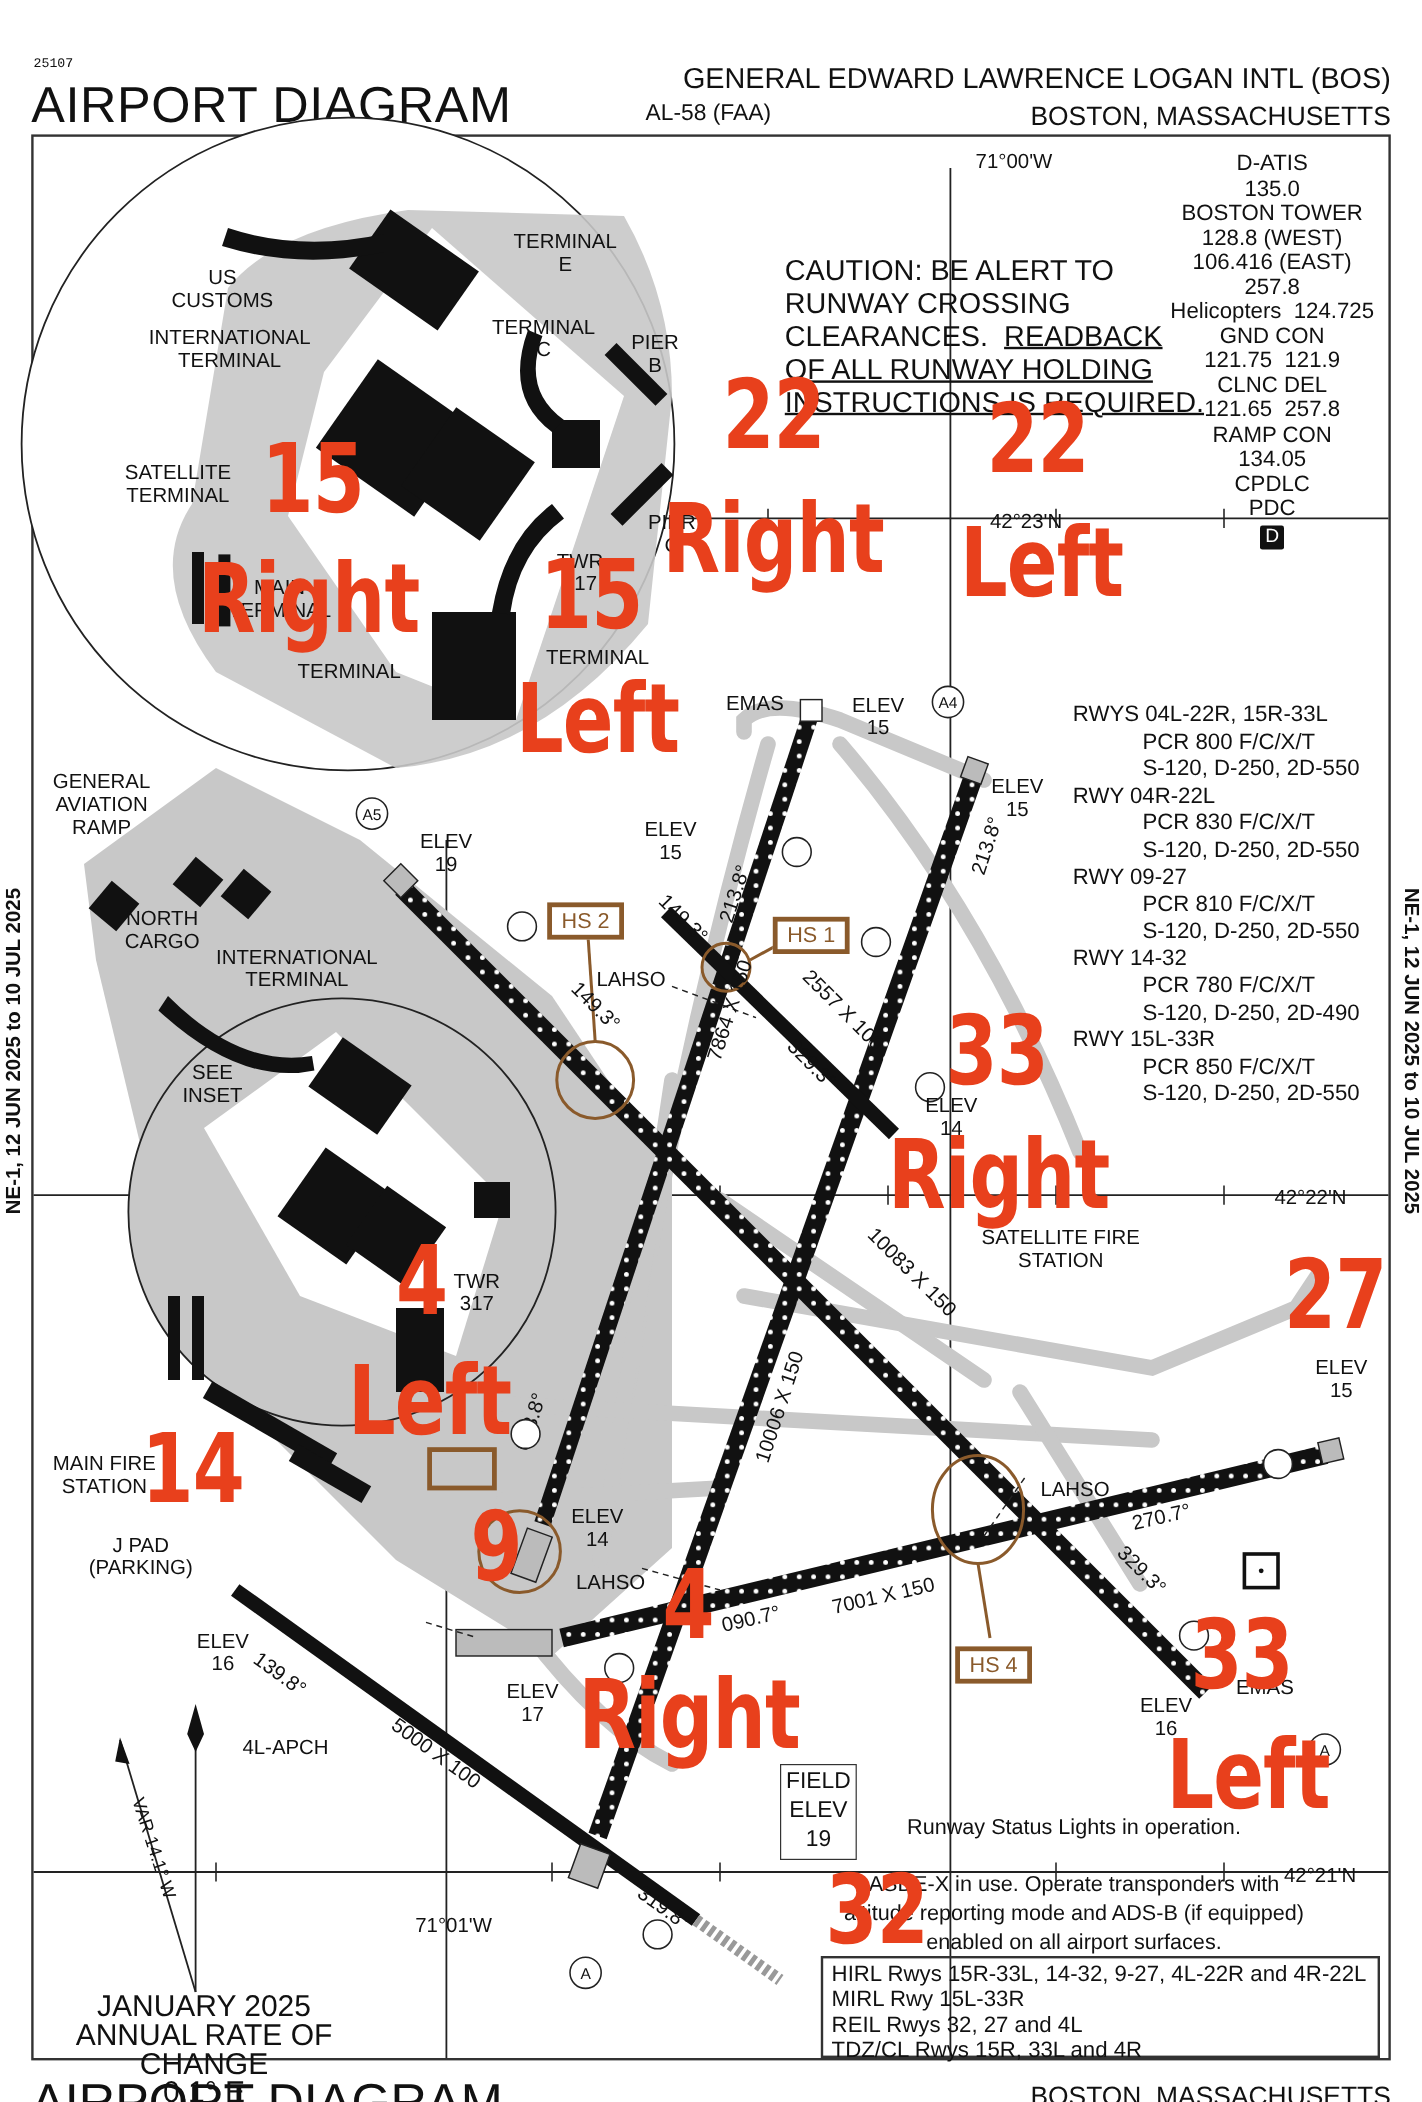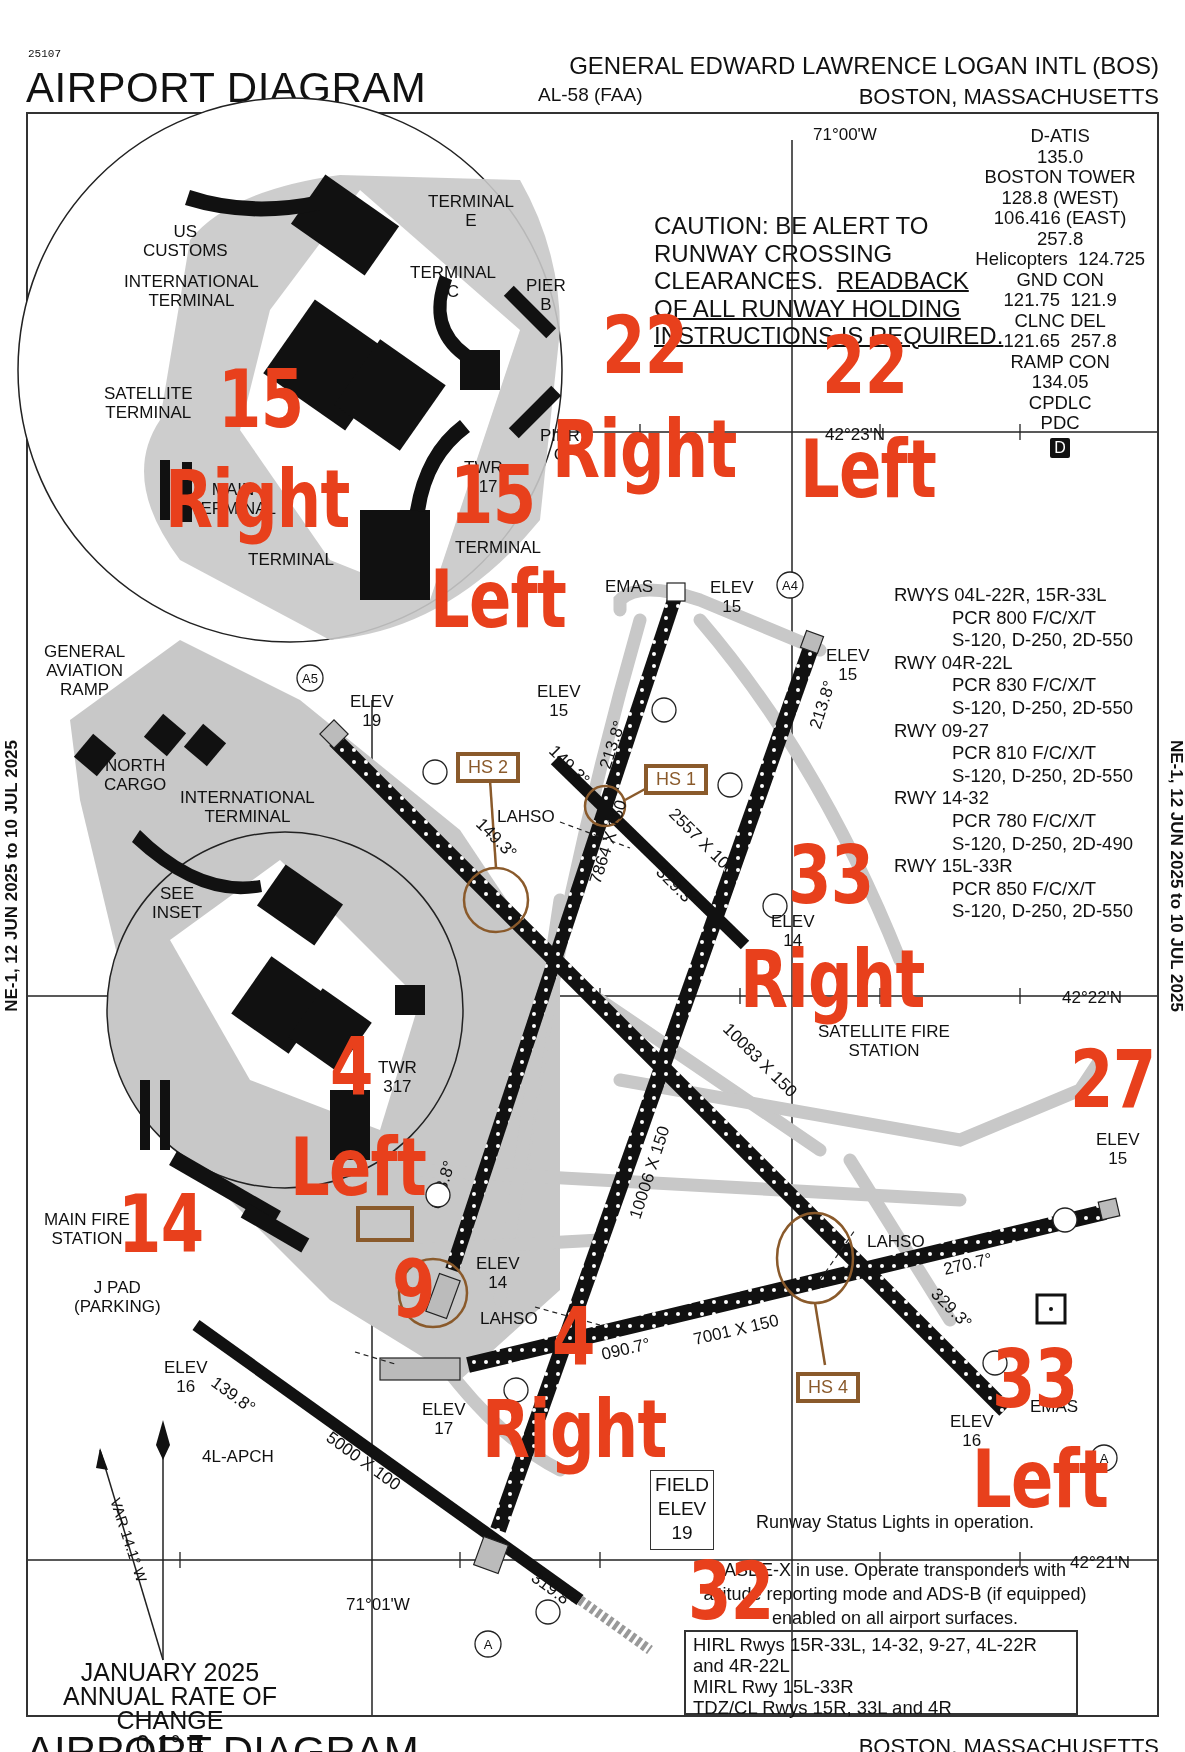--- a/index.html
+++ b/index.html
@@ -16,21 +16,21 @@
   .side-right{left:1166px;top:740px;}
   .freq{right:40px;top:126px;text-align:center;font-size:18.5px;line-height:20.5px;}
   .freq .d-badge{display:inline-block;background:#111;color:#fff;font-size:16px;padding:0 4px;border-radius:2px;margin-top:4px;}
   .caution{left:654px;top:212px;font-size:24px;line-height:27.5px;}
   .caution .u{text-decoration:underline;text-decoration-thickness:2px;}
   .pcr{left:894px;top:584px;font-size:18.5px;line-height:22.6px;}
   .pcr .ind{padding-left:58px;display:block;}
   .lbl{font-size:17px;line-height:19px;text-align:center;white-space:nowrap;}
   .notes{left:700px;top:1510px;width:390px;text-align:center;font-size:18px;line-height:24px;}
   .notes .rsl{display:block;margin-bottom:24px;}
-  .lightbox{left:684px;top:1630px;width:394px;height:85px;border:2px solid #333;box-sizing:border-box;font-size:18.5px;line-height:21px;padding:2px 7px;}
+  .lightbox{left:684px;top:1630px;width:466px;height:85px;border:2px solid #333;box-sizing:border-box;font-size:18.5px;line-height:21px;padding:2px 7px;}
   .mag{left:40px;top:1660px;width:260px;text-align:center;font-size:25px;line-height:24px;}
   .footer-title{left:26px;top:1730px;font-size:42px;line-height:44px;}
   .footer-city{right:26px;top:1734px;font-size:22px;}
   .overlay{color:#e8401c;font-family:"DejaVu Sans","Liberation Sans",sans-serif;font-weight:bold;transform:scaleX(0.78);transform-origin:left top;white-space:nowrap;line-height:1;letter-spacing:-1px;}
   .fieldbox{left:650px;top:1470px;width:64px;height:80px;border:1.5px solid #333;background:#fff;font-size:19px;line-height:24px;text-align:center;box-sizing:border-box;padding-top:2px;}
   .hsbox{border:4px solid #8a5a2b;color:#8a5a2b;background:#fff;font-size:18px;padding:1px 8px;white-space:nowrap;}
   svg text{font-family:"Liberation Sans","DejaVu Sans",sans-serif;}
 </style>
 </head>
 <body>
@@ -328,20 +328,21 @@
 </div>
 
 <div class="abs notes">
   <span class="rsl">Runway Status Lights in operation.</span>
   <span>ASDE-X in use. Operate transponders with altitude reporting mode and ADS-B (if equipped) enabled on all airport surfaces.</span>
 </div>
 
 <div class="abs lightbox">
   <div>HIRL Rwys 15R-33L, 14-32, 9-27, 4L-22R and 4R-22L</div>
   <div>MIRL Rwy 15L-33R</div>
+  <div>REIL Rwys 32, 27 and 4L</div>
   <div>TDZ/CL Rwys 15R, 33L and 4R</div>
 </div>
 
 <div class="abs mag">
   <div>JANUARY 2025</div>
   <div>ANNUAL RATE OF CHANGE</div>
   <div>0.1° E</div>
 </div>
 
 <div id="overlays">

